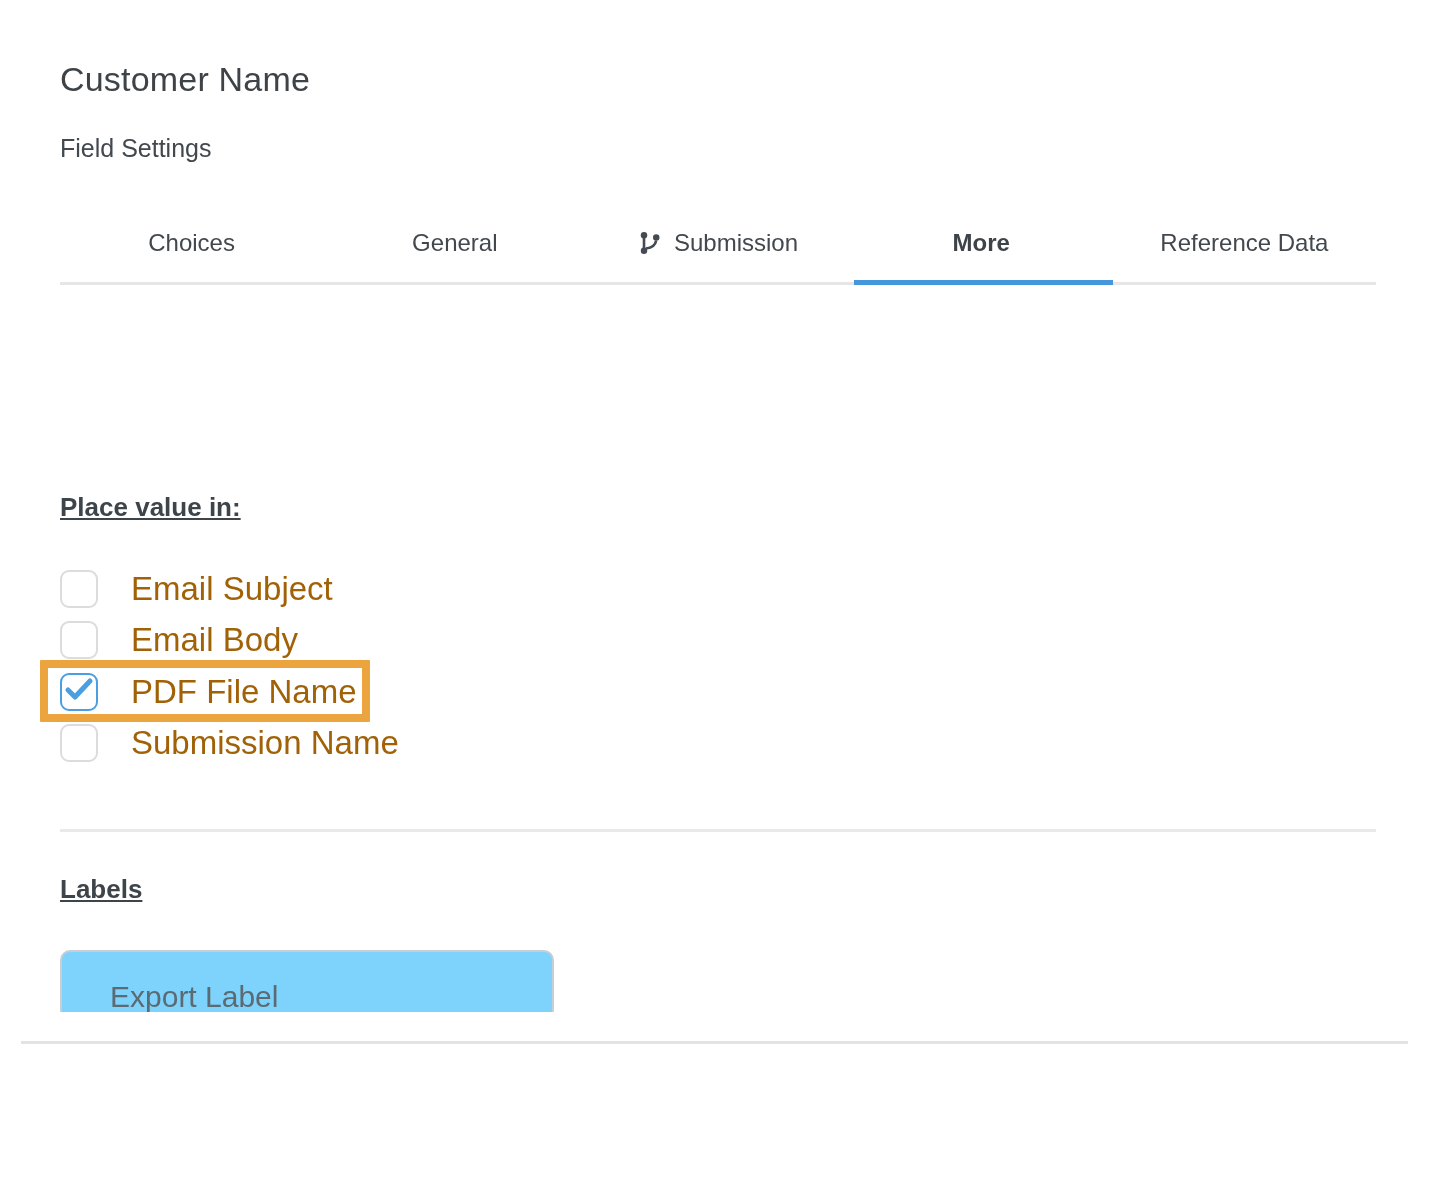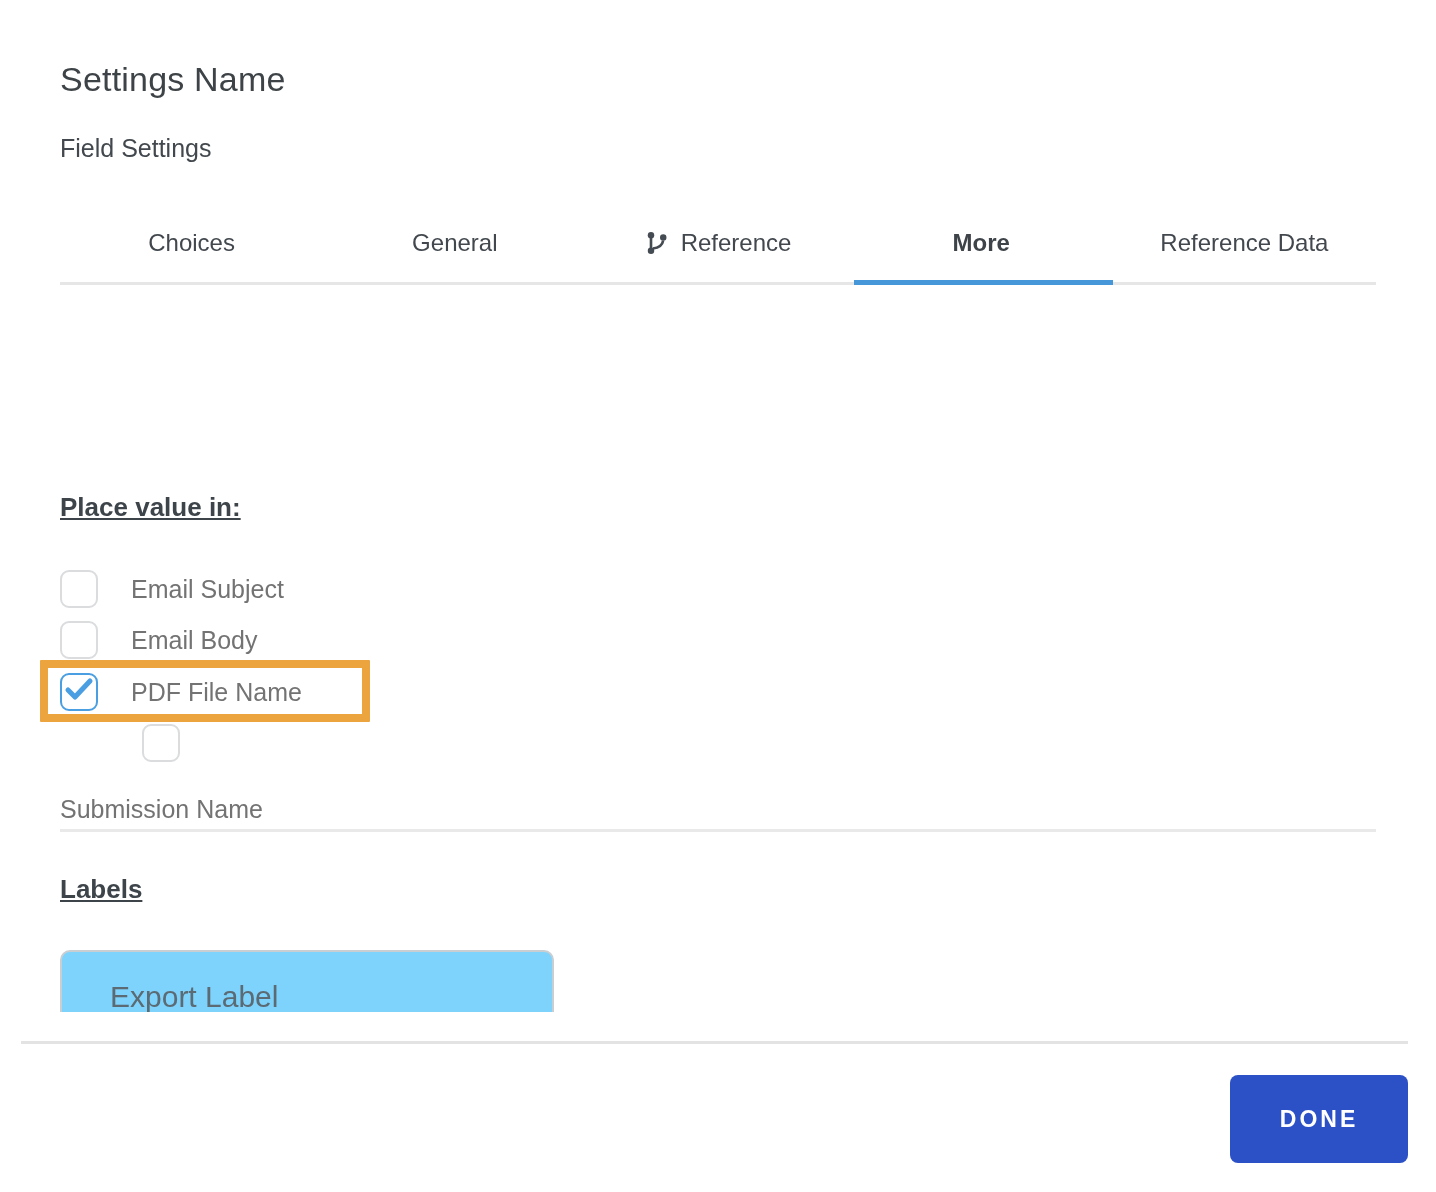--- a/index.html
+++ b/index.html
@@ -55,27 +55,27 @@
   .section-heading {
     position:absolute; left:60px;
     font-size:26px; font-weight:700; color:#3d444a;text-decoration:underline;
   }
   .heading-place { top:492px; }
   .heading-labels { top:874px; }
   .check-row {
     position:absolute; left:60px; display:flex; align-items:center; gap:33px;
     cursor:pointer;
   }
-  .row-0 { top:570px; } .row-1 { top:621px;justify-content:space-between; } .row-2 { top:673px;text-align:right; } .row-3 { top:724px;flex-direction:column; }
+  .row-0 { top:570px; } .row-1 { top:621px;justify-content:space-between; } .row-2 { top:673px;text-align:right; } .row-3 { top:724px; }
   .checkbox {
     width:38px; height:38px; border:2px solid #dadcde; border-radius:9px;
     background:#fff; display:flex; align-items:center; justify-content:center;
   }
   .checkbox.checked { border-color:#4a9ee2; }
-  .check-label { font-size:25px; color:#737373; }
+  .check-label { font-size:33px; color:#a16207; }
   .highlight-box {
     position:absolute; left:40px; top:660px; width:330px; height:62px;
     border:8px solid #eca43f; border-radius:1px; pointer-events:none; z-index:5;
   }
   
   .divider-mid {
     position:absolute; left:60px; top:829px; width:1316px; height:3px;
     background:#e9e9e9;
   }
   .export-input {
@@ -98,41 +98,41 @@
     font-size:23px; font-weight:700; letter-spacing:3px;
     display:flex; align-items:center; justify-content:center;
   }
 </style>
 </head>
 <body>
 
 <div class="page">
   <div class="content">
 
-    <div class="title">Settings Name</div>
+    <div class="title">Customer Name</div>
     <div class="subtitle">Field Settings</div>
 
     <div class="tabs">
       <div class="tab">
         <span>Choices</span>
       </div>
       <div class="tab">
         <span>General</span>
       </div>
       <div class="tab">
         <span>
           <svg width="24" height="24" viewBox="0 0 20 20" fill="none" stroke="#454b52">
             <circle cx="5" cy="3.6" r="2.7" fill="#454b52" stroke="none"></circle>
             <circle cx="5" cy="16.4" r="2.7" fill="#454b52" stroke="none"></circle>
             <circle cx="15.2" cy="5.4" r="2.7" fill="#454b52" stroke="none"></circle>
             <line x1="5" y1="5.5" x2="5" y2="14.5" stroke-width="2.2"></line>
             <path d="M15.1 8 Q14.3 13.6 6.6 14.6" stroke-width="2.2" fill="none"></path>
           </svg>
         </span>
-        <span>Reference</span>
+        <span>Submission</span>
       </div>
       <div class="tab active">
         <span>More</span>
       </div>
       <div class="tab">
         <span>Reference Data</span>
       </div>
     </div>
 
 
@@ -167,14 +167,13 @@
 
     <div class="section-heading heading-labels">Labels</div>
 
     <div class="export-input">
       <div class="input-label">Export Label</div>
     </div>
 
   </div>
 
   <div class="footer-divider"></div>
-  <button class="done-button">DONE</button>
 </div>
 
 </body></html>

